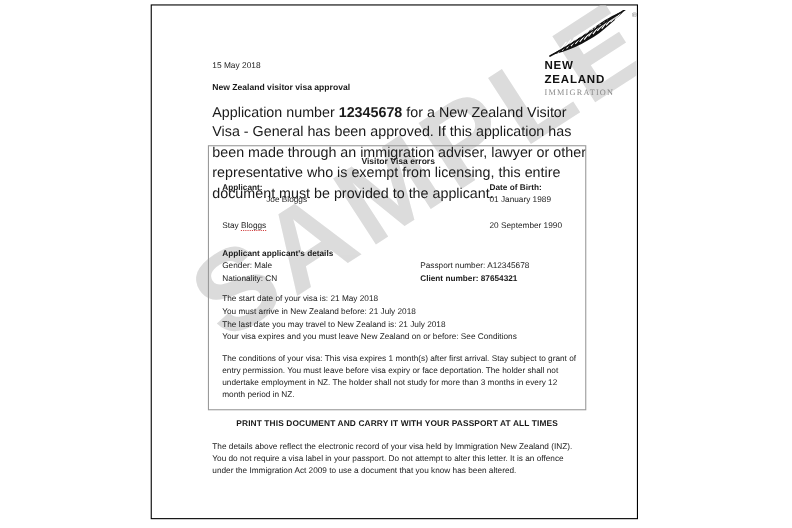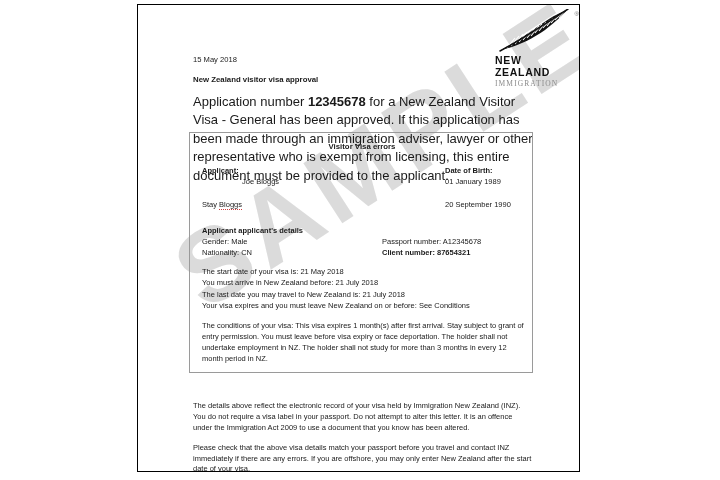--- a/index.html
+++ b/index.html
@@ -265,20 +265,20 @@
       <div class="dates-block">
         <div>The start date of your  visa is: 21 May 2018</div>
         <div>You must arrive in New Zealand before: 21 July 2018</div>
         <div>The last date you  may travel to New Zealand is: 21 July 2018</div>
         <div>Your visa expires and you must leave New Zealand on or before: See Conditions</div>
       </div>
 
       <div class="conditions-block">The conditions of your  visa: This visa expires 1 month(s) after first arrival. Stay subject to grant of entry permission. You must leave before visa expiry or face deportation. The holder shall not undertake employment in NZ. The holder shall not study for more than 3 months in every 12 month period in NZ.</div>
     </div>
 
+    <div class="print-notice">PRINT THIS DOCUMENT AND CARRY IT WITH YOUR PASSPORT AT ALL TIMES</div>
 
     <div class="footer-text">
       <p>The details above reflect the electronic record of your visa held by Immigration New Zealand (INZ). You do not require a visa label in your passport. Do not attempt to alter this letter. It is an offence under the Immigration Act 2009 to use a document that you know has been altered.</p>
-      <p>Please check that the above visa details match your passport before you  travel and contact INZ immediately if there are any errors. If you are offshore, you may only enter New Zealand after the start date of your visa.</p>
     </div>
 
   </div>
 </div>
 
 </body></html>

